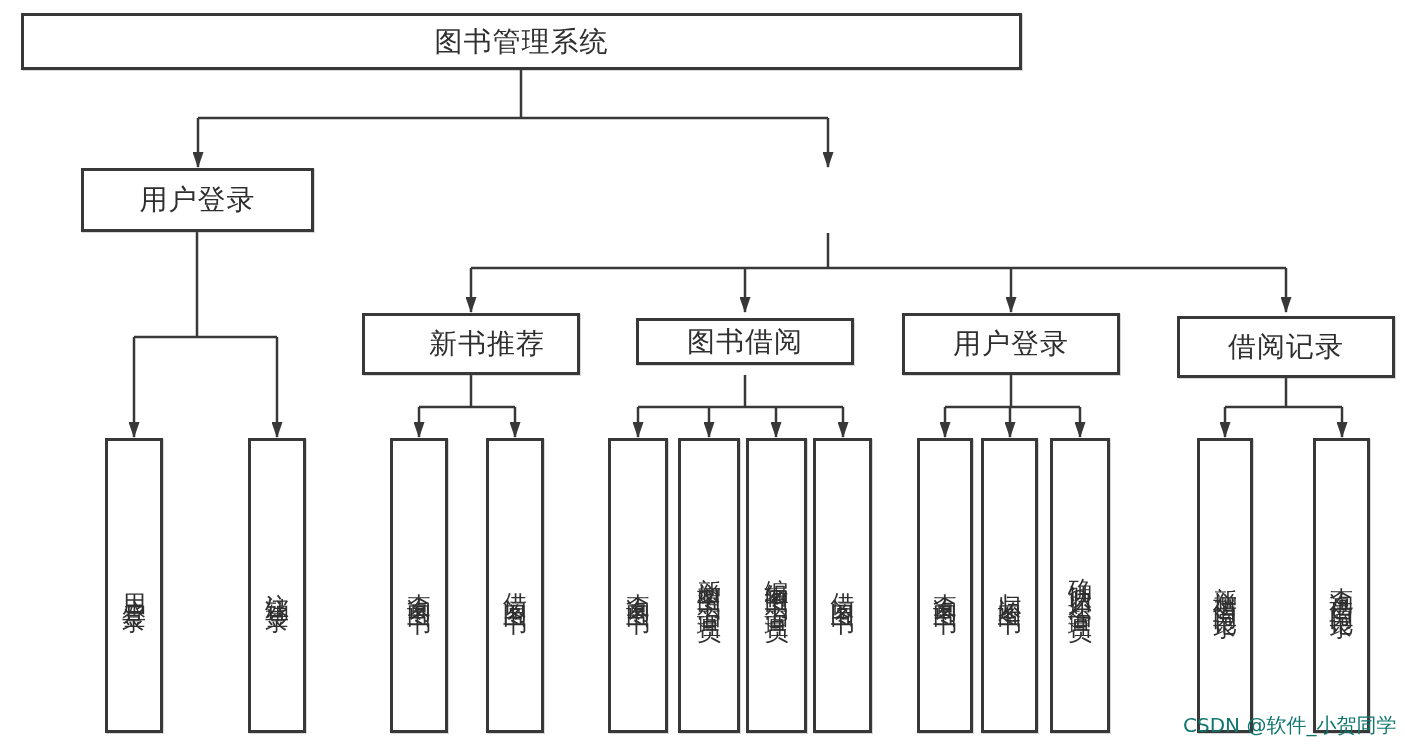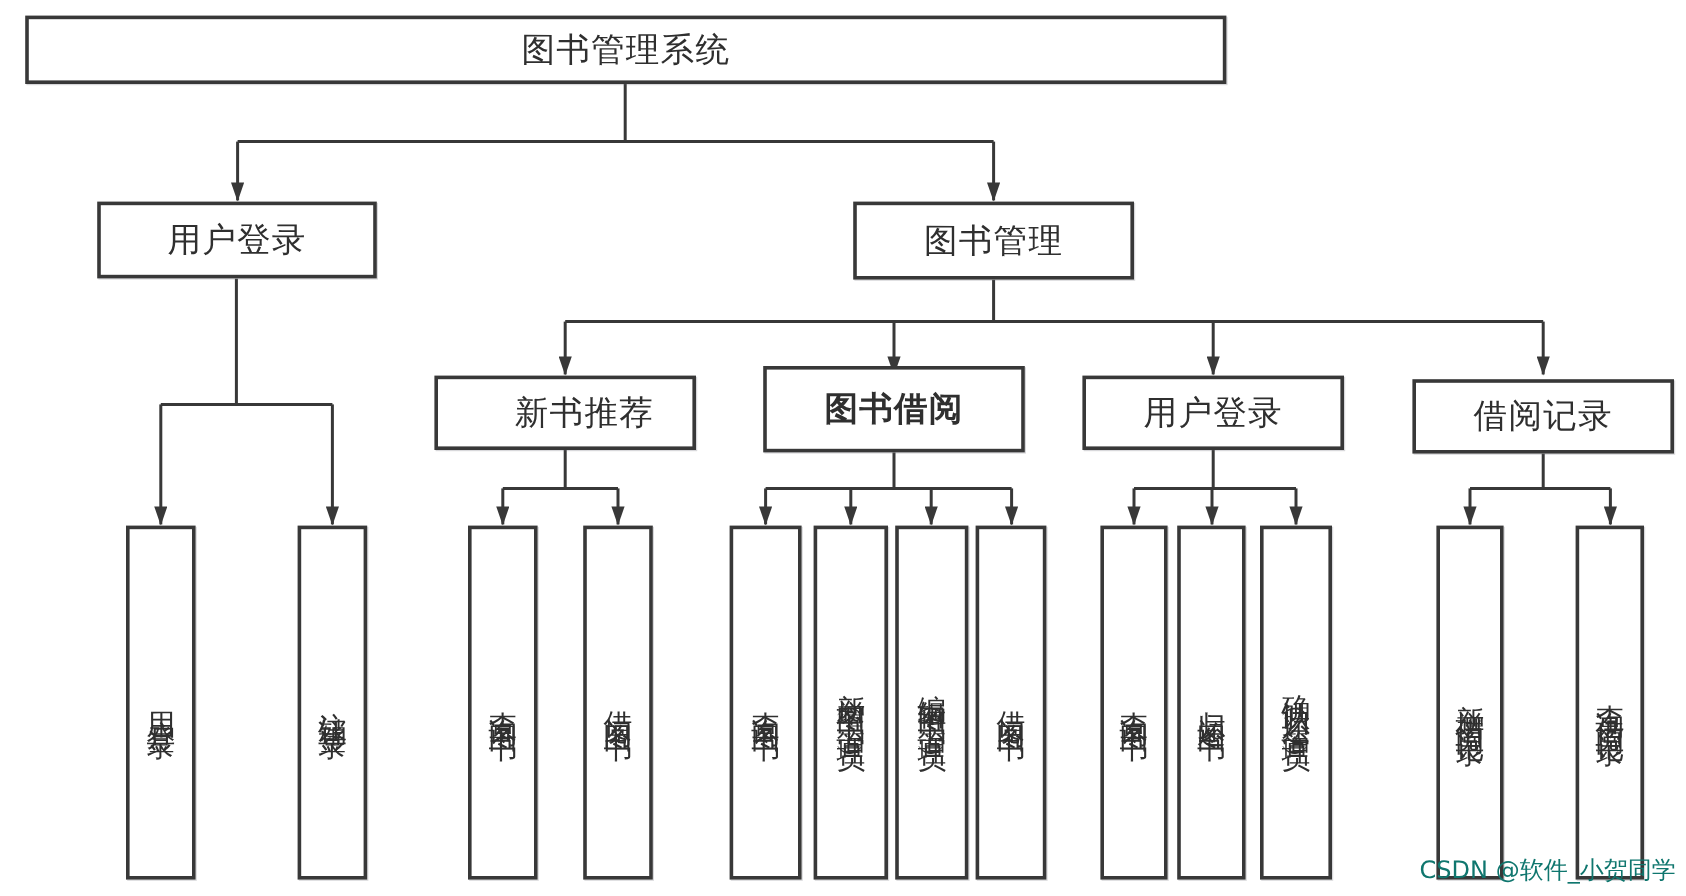--- a/index.html
+++ b/index.html
@@ -80,24 +80,23 @@
     <line x1="1010" y1="407" x2="1010" y2="437" stroke="#383838" stroke-width="2.5" marker-end="url(#arrow)"></line>
     <line x1="1080" y1="407" x2="1080" y2="437" stroke="#383838" stroke-width="2.5" marker-end="url(#arrow)"></line>
 
     <line x1="1225" y1="407" x2="1225" y2="437" stroke="#383838" stroke-width="2.5" marker-end="url(#arrow)"></line>
     <line x1="1342" y1="407" x2="1342" y2="437" stroke="#383838" stroke-width="2.5" marker-end="url(#arrow)"></line>
   </svg>
 
   <div class="node hbox" style="left:21px;top:13px;width:1001px;height:57px;">图书管理系统</div>
 
   <div class="node hbox" style="left:81px;top:168px;width:233px;height:64px;">用户登录</div>
-  <div class="node hbox" style="left:711px;top:168px;width:234px;height:65px;">图书管理</div>
 
   <div class="node hbox" style="left:362px;top:313px;width:218px;height:62px;padding-left:32px;">新书推荐</div>
-  <div class="node hbox" style="left:636px;top:305px;width:218px;height:72px;font-weight:bold;">图书借阅</div>
+  <div class="node hbox" style="left:636px;top:318px;width:218px;height:47px;">图书借阅</div>
   <div class="node hbox" style="left:902px;top:313px;width:218px;height:62px;">用户登录</div>
   <div class="node hbox" style="left:1177px;top:316px;width:218px;height:62px;">借阅记录</div>
 
   <div class="node vbox" style="left:105px;top:438px;width:58px;height:295px;">
     <span>用户登录</span>
   </div>
   <div class="node vbox" style="left:248px;top:438px;width:58px;height:295px;">
     <span>注销登录</span>
   </div>
 

